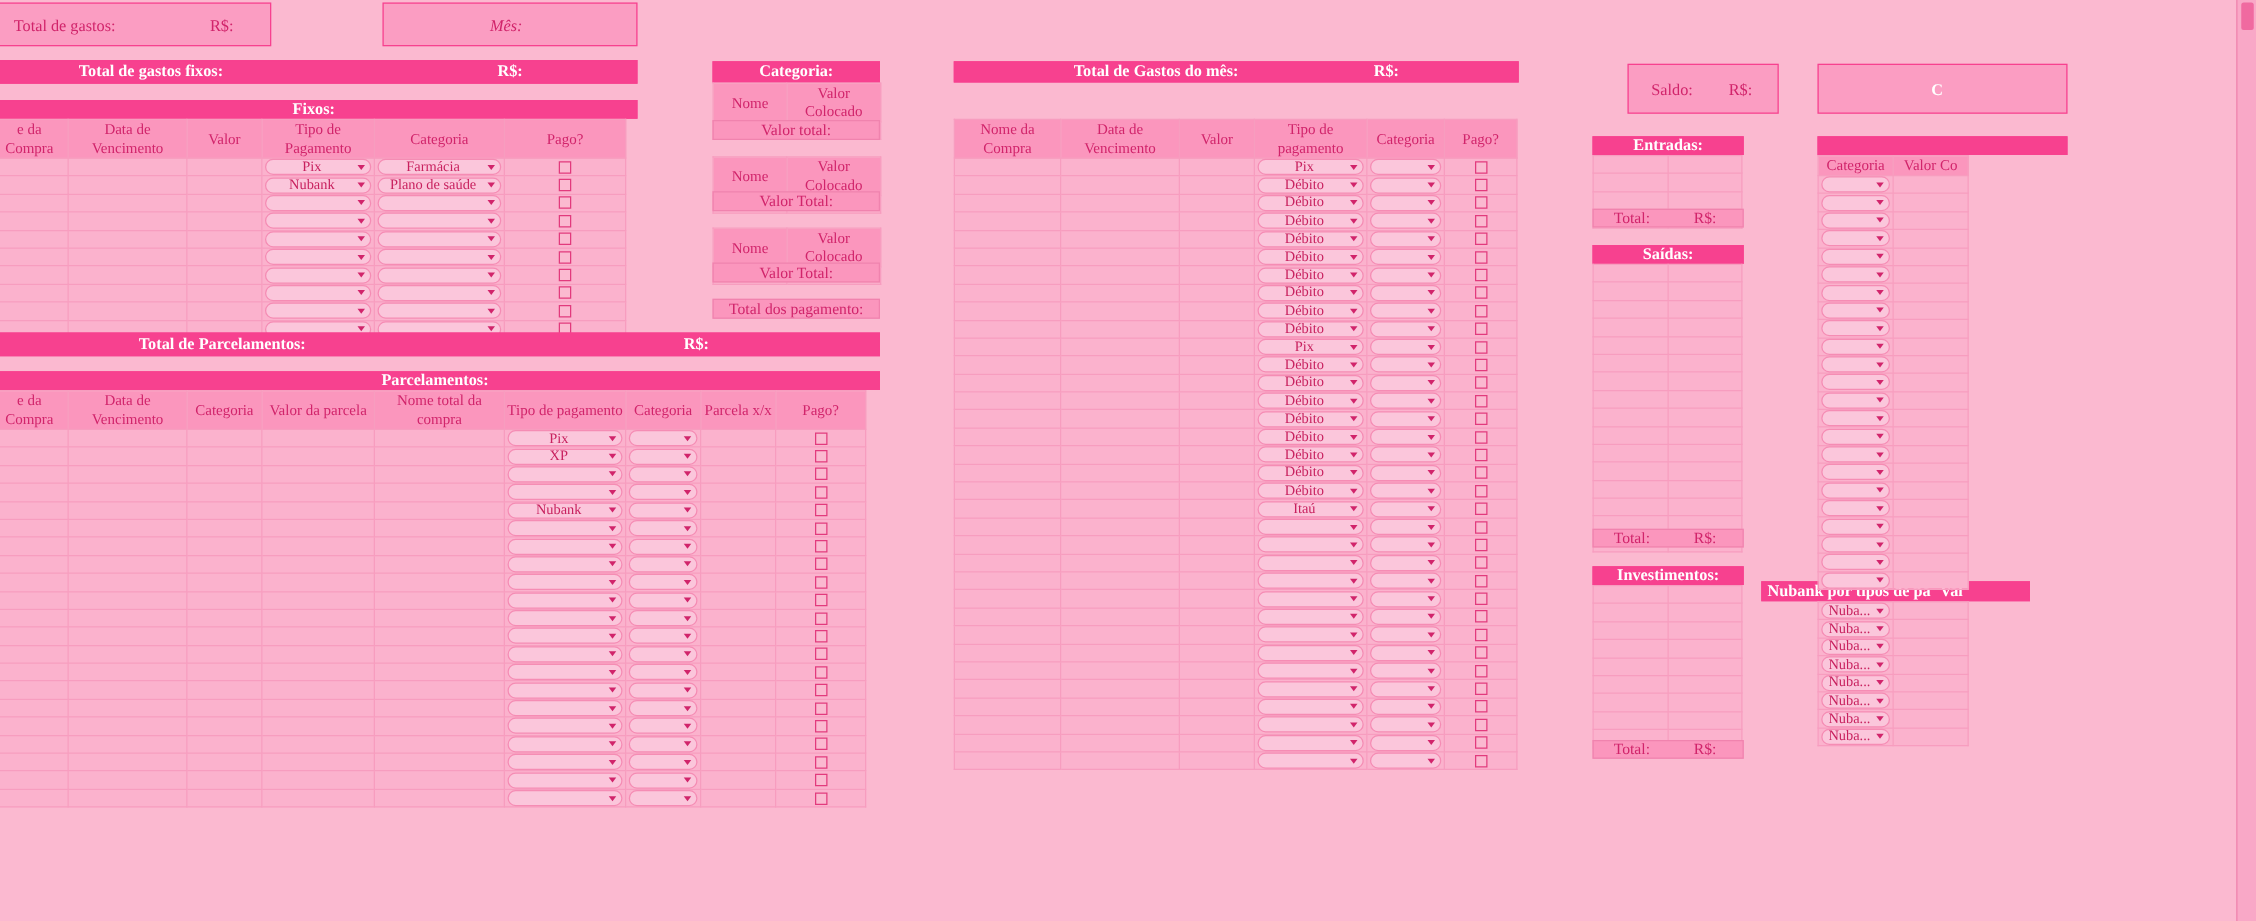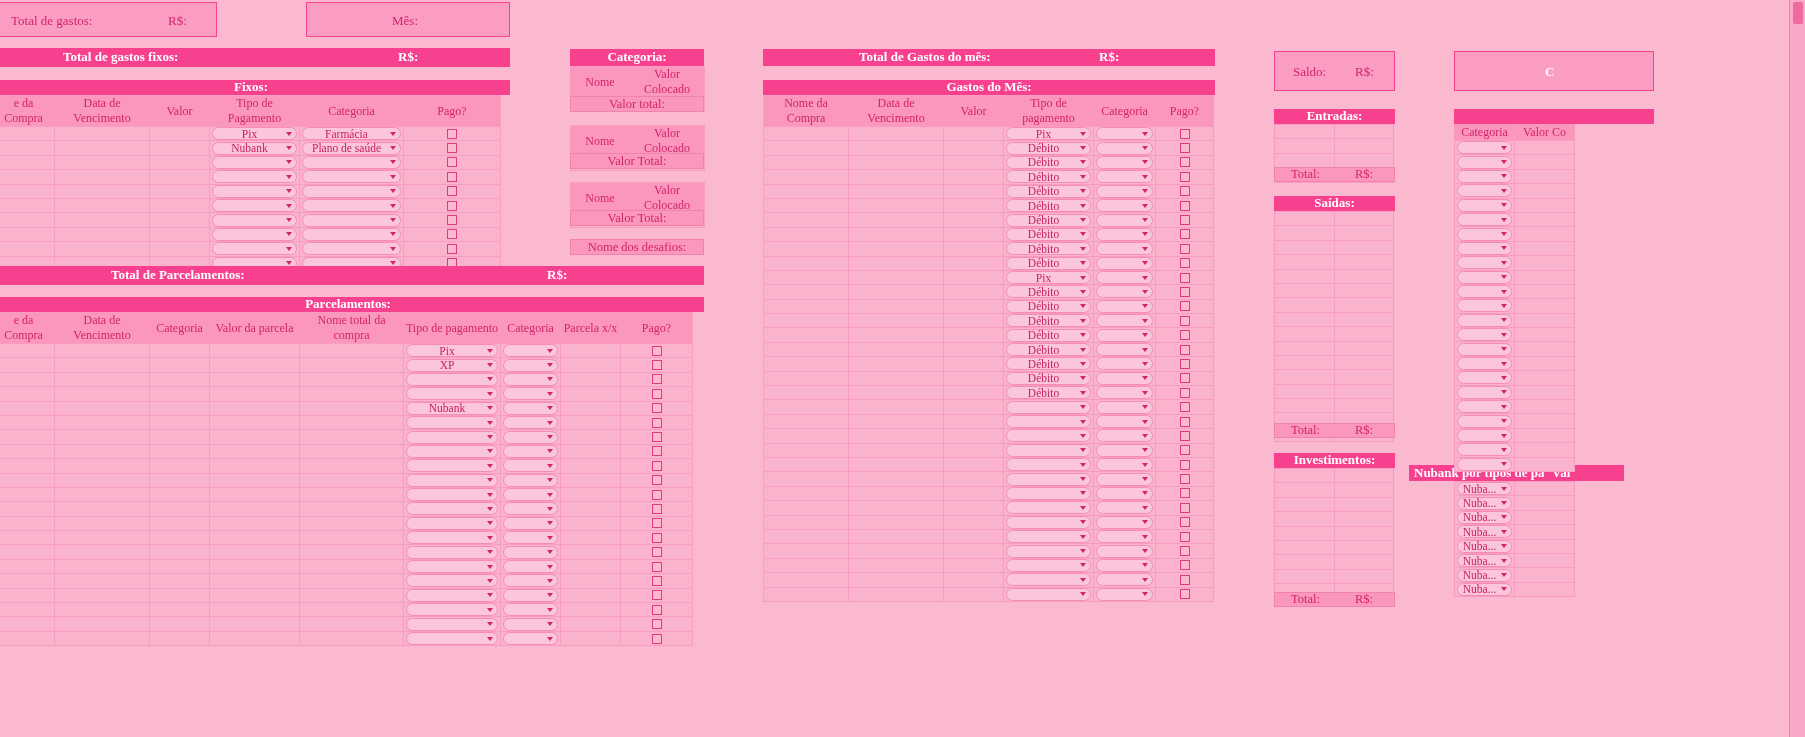--- a/index.html
+++ b/index.html
@@ -109,21 +109,21 @@
 <body>
 
 <div id="page">
 
   <div class="abs pinkbox" style="left:-8px; top:2px; width:225px; height:35px;">
     <span class="abs lbl" style="left:18px; top:10px;">Total de gastos:</span>
     <span class="abs lbl" style="left:175px; top:10px;">R$:</span>
   </div>
 
   <div class="abs pinkbox" style="left:306px; top:2px; width:204px; height:35px;">
-    <span class="abs lbl" style="left:85px; top:10px;">Mês:</span>
+    <span class="abs lbl" style="left:85px; top:10px;font-style:italic;">Mês:</span>
   </div>
 
   <div class="abs hdr-band" style="left:-8px; top:48px; width:518px; height:19px;">
     <span class="abs" style="left:70px;">Total de gastos fixos:</span>
     <span class="abs" style="left:405px;">R$:</span>
   </div>
 
   <div class="abs hdr-band" style="left:-8px; top:80px; width:518px; height:15px;">Fixos:</div>
 
   <div class="abs" style="left:-8px; top:95px;">
@@ -896,28 +896,27 @@
       </tr>
       <tr>
             <td></td>
             <td></td>
           </tr>
     </tbody>
       </table>
   </div>
   <div class="abs sub-hdr" style="left:570px; top:210px; width:134px; height:16px;">Valor  Total:</div>
 
-  <div class="abs sub-hdr" style="left:570px; top:239px; width:134px; height:16px;">Nome dos desafios:</div>
+  <div class="abs sub-hdr" style="left:570px; top:239px; width:134px; height:16px;">Total dos pagamento:</div>
 
   <div class="abs hdr-band" style="left:763px; top:49px; width:452px; height:17px;">
     <span class="abs" style="left:95px;">Total de Gastos do mês:</span>
     <span class="abs" style="left:335px;">R$:</span>
   </div>
 
-  <div class="abs hdr-band" style="left:763px; top:80px; width:452px; height:15px;">Gastos do Mês:</div>
 
   <div class="abs" style="left:763px; top:95px;">
     <table class="grid">
       <thead>
         <tr>
           <th style="width:85px;">Nome da Compra</th>
           <th style="width:95px;">Data de Vencimento</th>
           <th style="width:60px;">Valor</th>
           <th style="width:90px;">Tipo de pagamento</th>
           <th style="width:62px;">Categoria</th>
@@ -1304,20 +1303,40 @@
             <td style="width: 58px;">
               <div class="checkbox"></div>
             </td>
           </tr>
           <tr>
             <td style="width: 85px;"></td>
             <td style="width: 95px;"></td>
             <td style="width: 60px;"></td>
             <td style="width: 90px;">
               <div class="combo" style="margin: 0px 2px;">
+                <span class="txt">Itaú</span>
+                <span class="arrow"></span>
+              </div>
+            </td>
+            <td style="width: 62px;">
+              <div class="combo" style="margin: 0px 2px;">
+                <span class="txt"></span>
+                <span class="arrow"></span>
+              </div>
+            </td>
+            <td style="width: 58px;">
+              <div class="checkbox"></div>
+            </td>
+          </tr>
+          <tr>
+            <td style="width: 85px;"></td>
+            <td style="width: 95px;"></td>
+            <td style="width: 60px;"></td>
+            <td style="width: 90px;">
+              <div class="combo" style="margin: 0px 2px;">
                 <span class="txt"></span>
                 <span class="arrow"></span>
               </div>
             </td>
             <td style="width: 62px;">
               <div class="combo" style="margin: 0px 2px;">
                 <span class="txt"></span>
                 <span class="arrow"></span>
               </div>
             </td>
@@ -1582,21 +1601,21 @@
               </div>
             </td>
             <td style="width: 58px;">
               <div class="checkbox"></div>
             </td>
           </tr>
         </tbody>
     </table>
   </div>
 
-  <div class="abs pinkbox" style="left:1274px; top:51px; width:121px; height:40px;">
+  <div class="abs pinkbox" style="left:1302px; top:51px; width:121px; height:40px;">
     <span class="abs lbl" style="left:18px; top:12px;">Saldo:</span>
     <span class="abs lbl" style="left:80px; top:12px;">R$:</span>
   </div>
 
   <div class="abs hdr-band" style="left:1274px; top:109px; width:121px; height:15px;">Entradas:</div>
   <div class="abs" style="left:1274px; top:124px;">
     <table class="grid">
         <tbody id="entradas-body">
           <tr>
             <td style="width: 60px;"></td>

